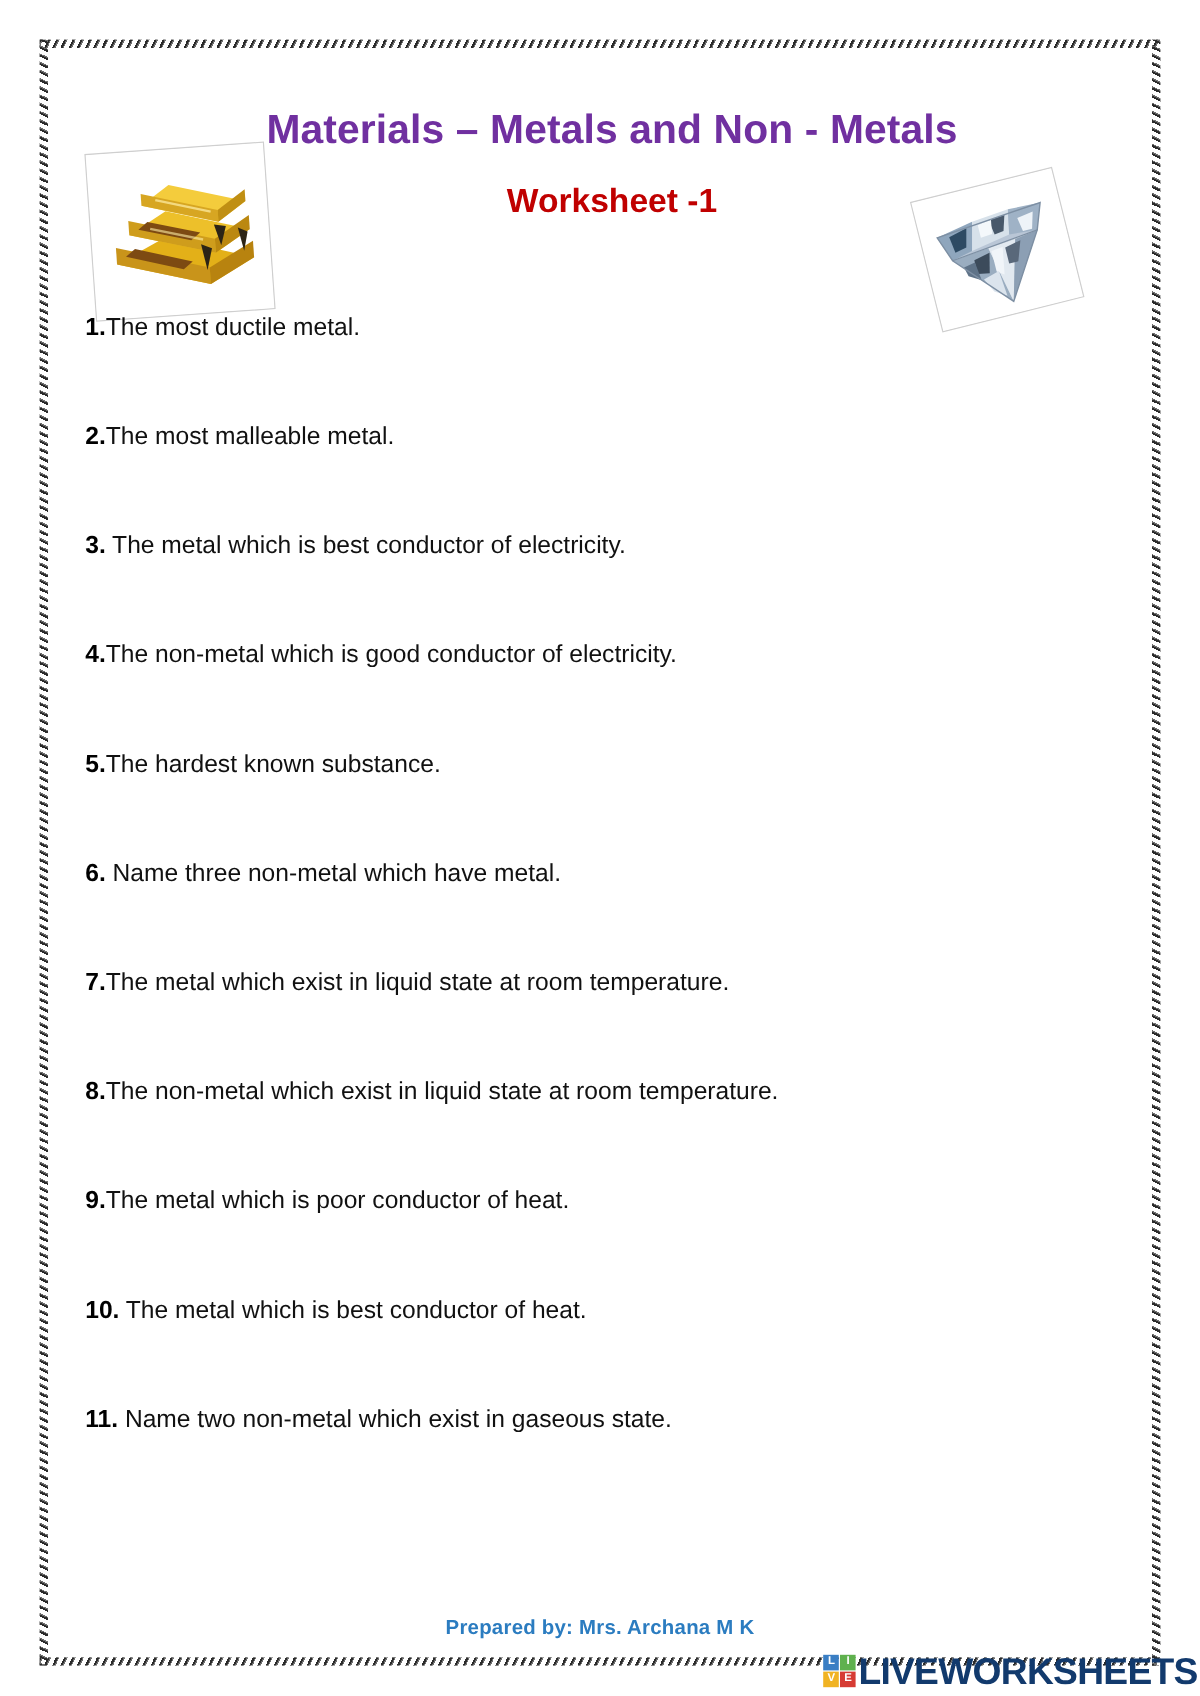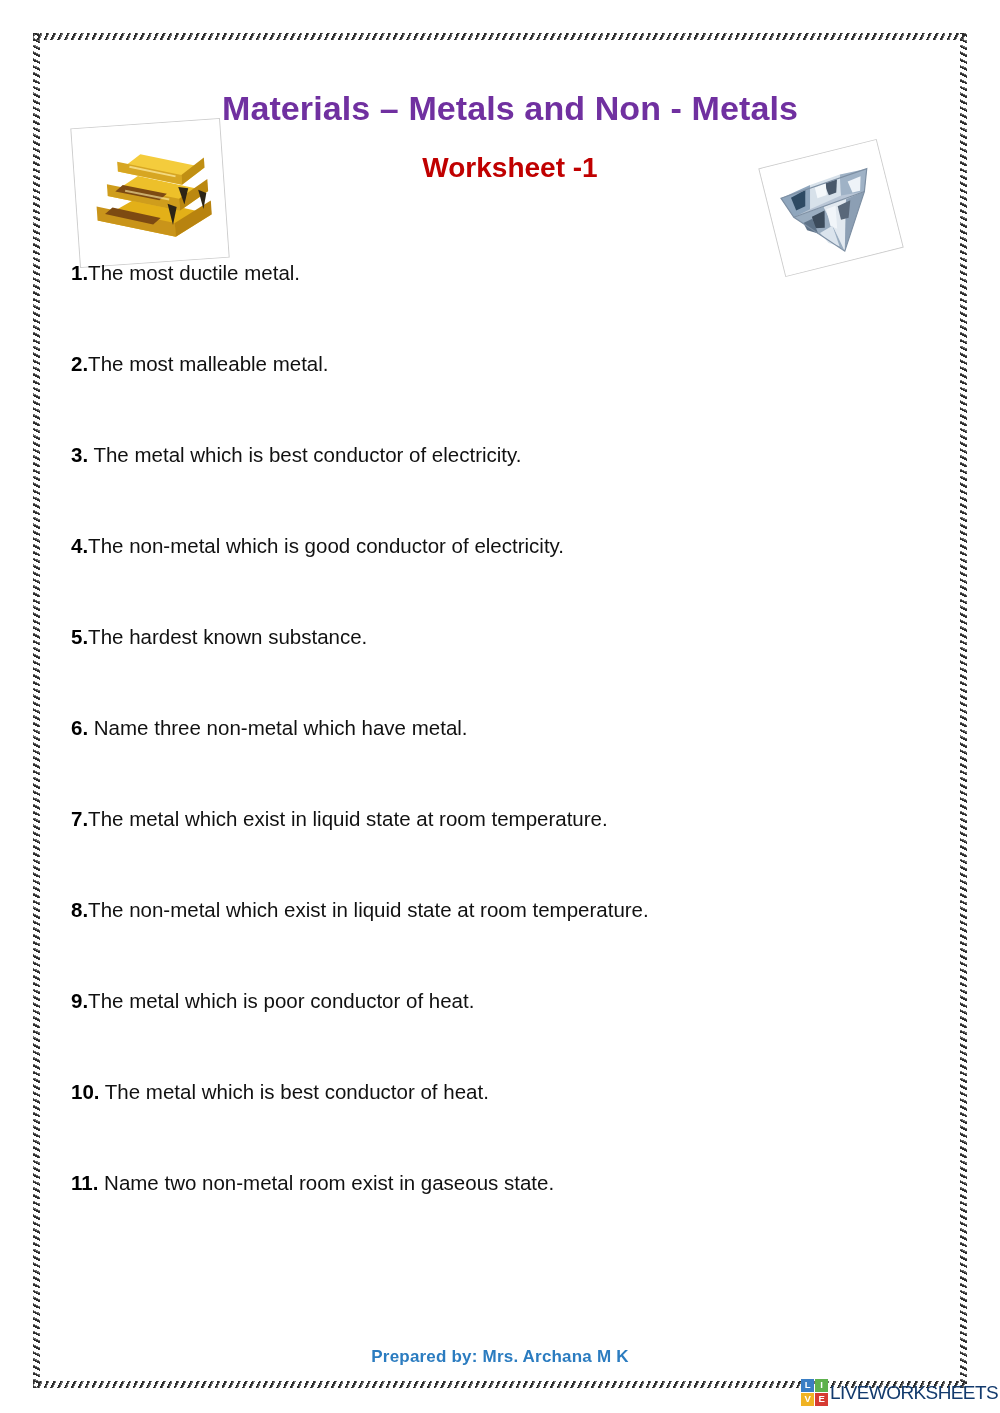--- a/index.html
+++ b/index.html
@@ -174,22 +174,22 @@
   .lw-cell {
     display: flex;
     align-items: center;
     justify-content: center;
     font-size: 9.5px;
     font-weight: bold;
     color: #ffffff;
     line-height: 1;
   }
   .lw-word {
-    font-size: 19px;
-    font-weight: normal;
+    font-size: 31px;
+    font-weight: bold;
     color: #123a6d;
     letter-spacing: -0.6px;
     line-height: 1;
   }
 </style>
 </head>
 <body>
 
 <div class="page-frame">
   <div class="frame-edge horiz top"></div>
@@ -304,21 +304,21 @@
 
       <div class="question">
         <span class="q-num">9.</span><span class="q-text">The metal which is poor conductor of heat.</span>
       </div>
 
       <div class="question">
         <span class="q-num">10.</span><span class="q-text"> The metal which is best conductor of heat.</span>
       </div>
 
       <div class="question">
-        <span class="q-num">11.</span><span class="q-text"> Name two non-metal room exist in gaseous state.</span>
+        <span class="q-num">11.</span><span class="q-text"> Name two non-metal which exist in gaseous state.</span>
       </div>
 
 
     </div>
 
     <div class="footer-credit" style="color: rgb(43, 124, 192);">Prepared by: Mrs. Archana M K</div>
 
   </div>
 </div>
 

